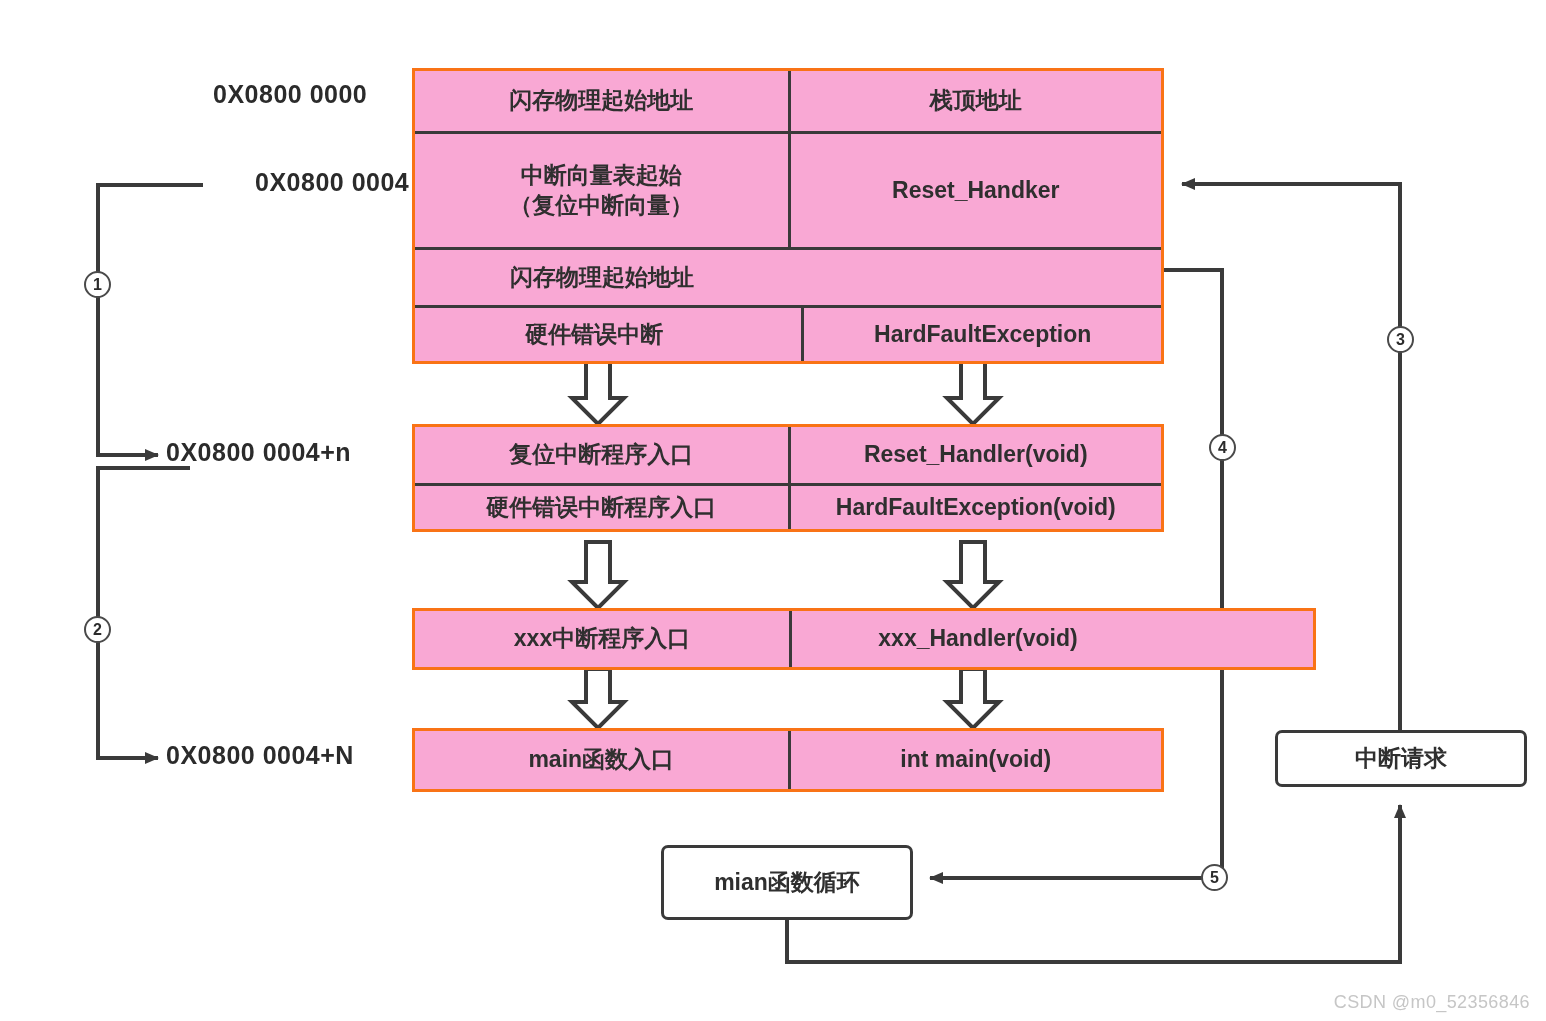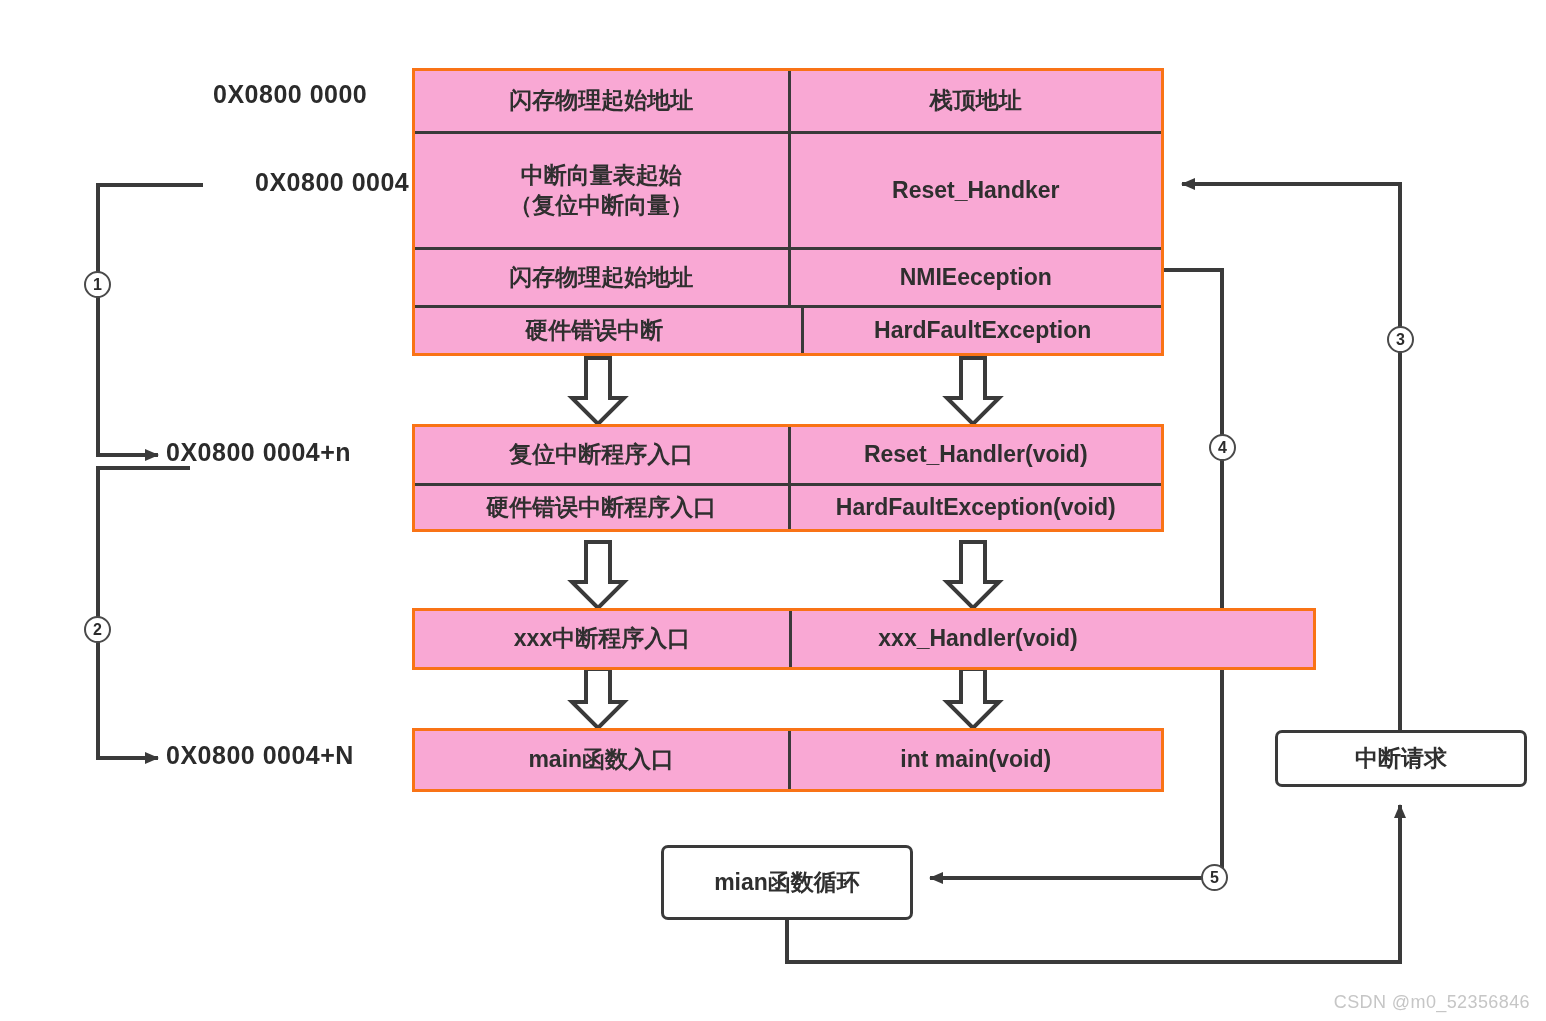--- a/index.html
+++ b/index.html
@@ -179,24 +179,23 @@
         <span>
           <span class="two-line">中断向量表起始</span>
           <span class="two-line">（复位中断向量）</span>
         </span>
       </div>
       <div class="vcell right">Reset_Handker</div>
     </div>
 
     <div class="vrow" style="height:58px;">
       <div class="vcell left">闪存物理起始地址</div>
-      <div class="vcell right">NMIEeception</div>
-    </div>
-
-    <div class="vrow" style="height:48px;gap:28px;">
+    </div>
+
+    <div class="vrow" style="height:56px;gap:28px;">
       <div class="vcell left">硬件错误中断</div>
       <div class="vcell right">HardFaultException</div>
     </div>
   </div>
 
   <div class="vtable" style="left:412px; top:424px; width:752px;">
 
     <div class="vrow" style="height:56px;">
       <div class="vcell left">复位中断程序入口</div>
       <div class="vcell right">Reset_Handler(void)</div>

